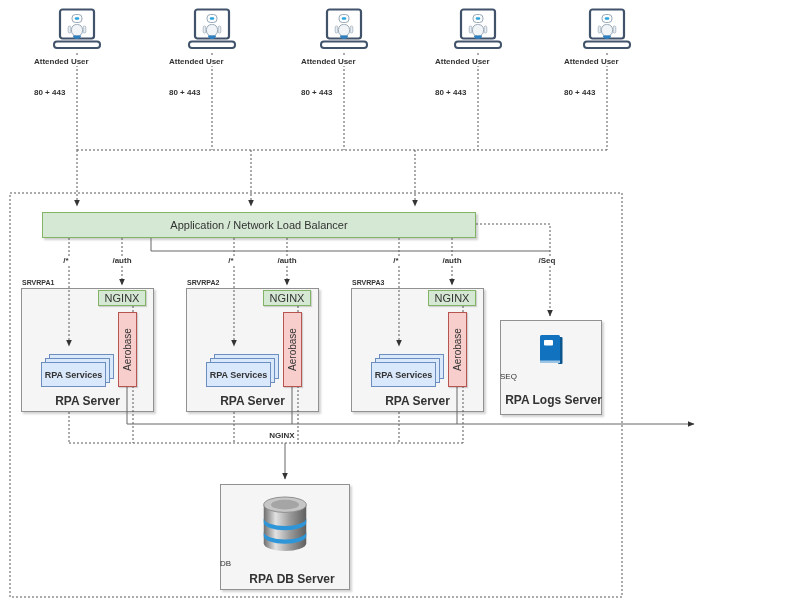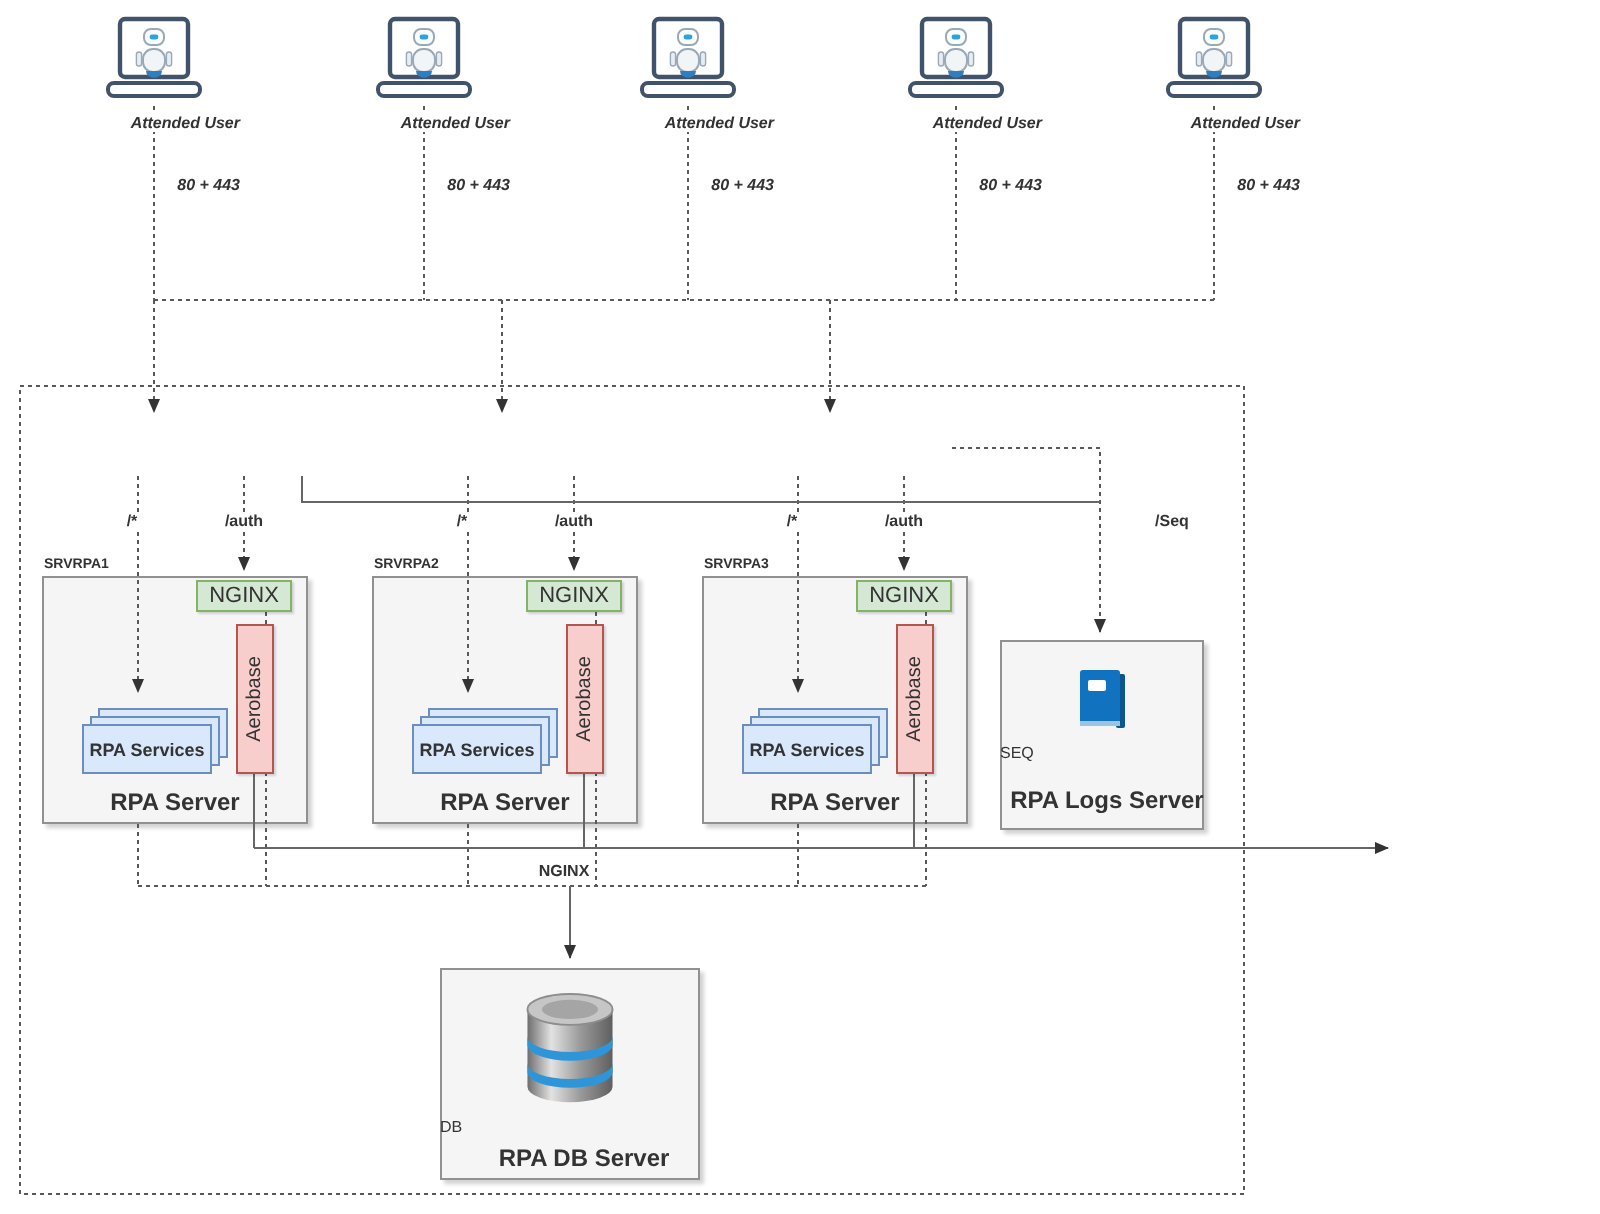--- a/index.html
+++ b/index.html
@@ -17,22 +17,22 @@
       background:#d5e8d4;border:1px solid #82b366;box-sizing:border-box;
       box-shadow:2px 2px 2px rgba(0,0,0,0.2);
       display:flex;align-items:center;justify-content:center;
       font-size:11px;color:#333;z-index:1;}
 
   
   .chip{position:absolute;z-index:3;font-size:8px;font-weight:bold;color:#333;
         background:#fff;padding:0 2px;white-space:nowrap;transform:translateX(-50%);}
 
   
-  .user-label{position:absolute;z-index:3;width:90px;text-align:right;
-              font-size:8px;font-weight:bold;color:#333;transform:translateX(-50%);font-style:italic;}
+  .user-label{position:absolute;z-index:3;width:90px;text-align:left;
+              font-size:8px;font-weight:bold;color:#333;transform:translateX(-50%);}
   .user-label span{background:#fff;padding:0 2px;}
 
   
   .hostname{position:absolute;z-index:3;font-size:7px;font-weight:bold;color:#333;}
   .nginx{position:absolute;z-index:3;width:48px;height:16px;background:#d5e8d4;
          border:1px solid #82b366;box-sizing:border-box;display:flex;align-items:center;
          justify-content:center;font-size:11px;color:#333;box-shadow:1px 1px 1px rgba(0,0,0,0.15);}
   .aero{position:absolute;z-index:3;width:19px;height:75px;background:#f8cecc;
         border:1px solid #b85450;box-sizing:border-box;display:flex;align-items:center;
         justify-content:center;box-shadow:1px 1px 1px rgba(0,0,0,0.15);}
@@ -180,28 +180,31 @@
       <rect x="17.2" y="18" width="2.6" height="7" rx="1.3" fill="#e8edf1" stroke="#9aa9b8" stroke-width="0.7"></rect>
       <rect x="32.2" y="18" width="2.6" height="7" rx="1.3" fill="#e8edf1" stroke="#9aa9b8" stroke-width="0.7"></rect>
       <rect x="20.5" y="16.5" width="11" height="11.5" rx="5" fill="#f2f5f7" stroke="#9aa9b8" stroke-width="1"></rect>
       <path d="M22,27.5 a4,3.4 0 0 0 8,0 z" fill="#2d7fc0"></path>
       <rect x="3" y="33.5" width="46" height="6.5" rx="3" fill="#fff" stroke="#41536b" stroke-width="2"></rect>
     </svg>
   </div>
   <div class="user-label" style="left:607px;top:57px;"><span>Attended User</span></div>
   <div class="user-label" style="left:607px;top:88px;"><span>80 + 443</span></div>
 
+  <div class="lb">
+    <span>Application / Network Load Balancer</span>
+  </div>
 
   <div class="chip" style="left:66px;top:256px;">/*</div>
   <div class="chip" style="left:122px;top:256px;">/auth</div>
   <div class="chip" style="left:231px;top:256px;">/*</div>
   <div class="chip" style="left:287px;top:256px;">/auth</div>
   <div class="chip" style="left:396px;top:256px;">/*</div>
   <div class="chip" style="left:452px;top:256px;">/auth</div>
-  <div class="chip" style="left:547px;top:256px;margin-left:39px;">/Seq</div>
+  <div class="chip" style="left:547px;top:256px;">/Seq</div>
   <div class="chip" style="left:282px;top:431px;">NGINX</div>
 
   <div class="gbox z1" style="left:21px;top:288px;width:133px;height:124px;"></div>
   <div class="hostname" style="left:22px;top:279px;">SRVRPA1</div>
   <div class="nginx" style="left:98px;top:290px;">
       <span>NGINX</span>
     </div>
   <div class="aero" style="left:118px;top:312px;">
       <span>Aerobase</span>
     </div>

